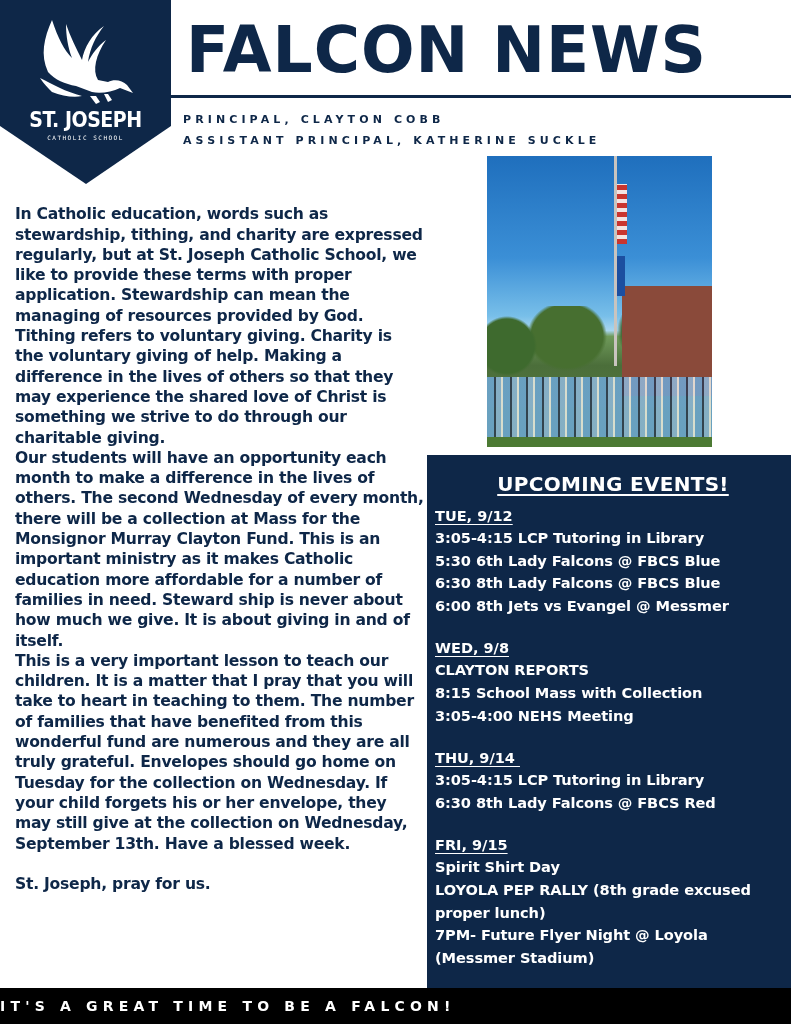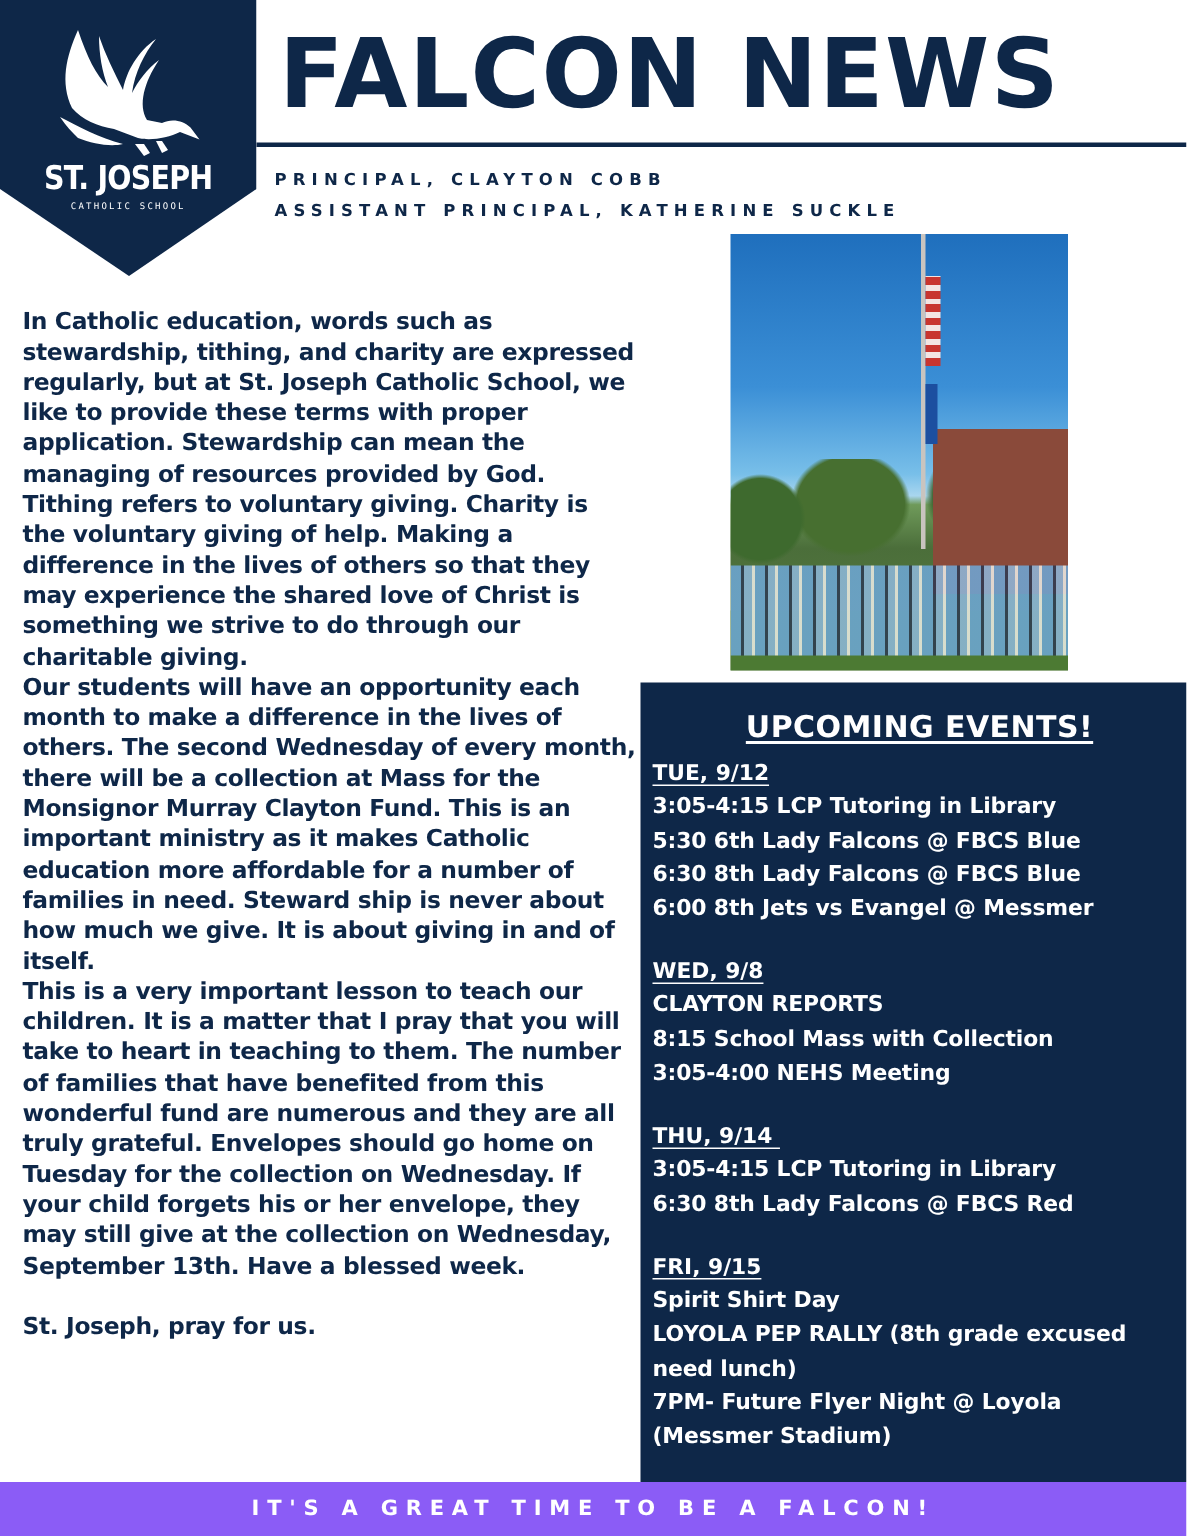--- a/index.html
+++ b/index.html
@@ -78,22 +78,22 @@
   .day-head {
     font-size: 14.5px; font-weight: 600; text-decoration: underline; text-underline-offset: 3px;
     line-height: 22px; white-space: pre;
   }
   .ev {
     font-size: 14.6px; font-weight: 600; line-height: 22.6px; white-space: nowrap; letter-spacing: -0.1px;
   }
   .ev.wrap { white-space: normal; width: 350px; }
 
   .footer {
-    position: absolute; left: 0; top: 988px; width: 791px; height: 36px; background: #8b5cf6;
-    color: #ffffff; text-align: center; font-family: "DejaVu Sans", sans-serif; font-weight: bold;
+    position: absolute; left: 0; top: 988px; width: 791px; height: 36px; background: #000000;
+    color: #ffffff; text-align: left; font-family: "DejaVu Sans", sans-serif; font-weight: bold;
     font-size: 14px; letter-spacing: 5.2px; line-height: 36px;
   }
 </style>
 </head>
 <body>
 
 <div class="banner">
   <svg width="171" height="184" viewBox="0 0 171 184">
     <polygon points="0,0 171,0 171,126 86,184 0,126" fill="#0e2748"></polygon>
     <g fill="#ffffff">
@@ -153,21 +153,21 @@
 
   <div class="day">
     <div class="day-head">THU, 9/14 </div>
     <div class="ev">3:05-4:15 LCP Tutoring in Library</div>
     <div class="ev">6:30 8th Lady Falcons @ FBCS Red</div>
   </div>
 
   <div class="day">
     <div class="day-head">FRI, 9/15</div>
     <div class="ev">Spirit Shirt Day</div>
-    <div class="ev wrap">LOYOLA PEP RALLY (8th grade excused need lunch)</div>
+    <div class="ev wrap">LOYOLA PEP RALLY (8th grade excused proper lunch)</div>
     <div class="ev wrap">7PM- Future Flyer Night @ Loyola (Messmer Stadium)</div>
   </div>
 
   <div class="day">
     <div class="day-head">SAT, 9/16</div>
     <div class="ev">8AM 6/7 Jets vs Jackson @ Tinsley F. 4</div>
   </div>
 </div>
 
 <div class="footer">IT'S A GREAT TIME TO BE A FALCON!</div>

